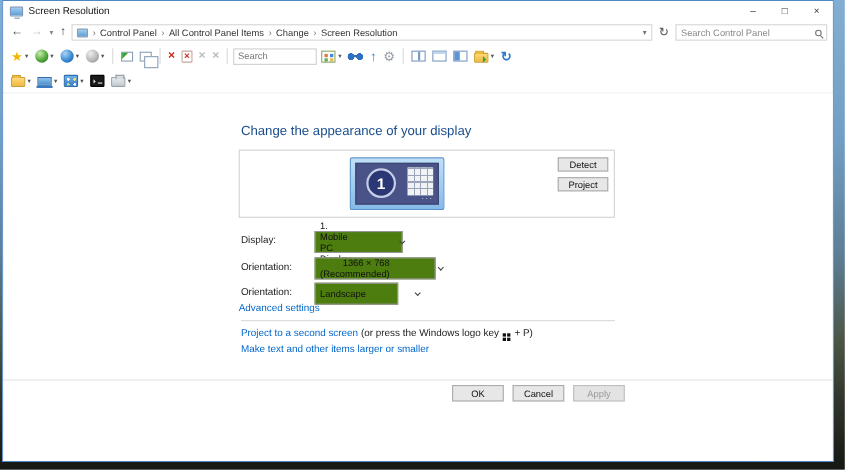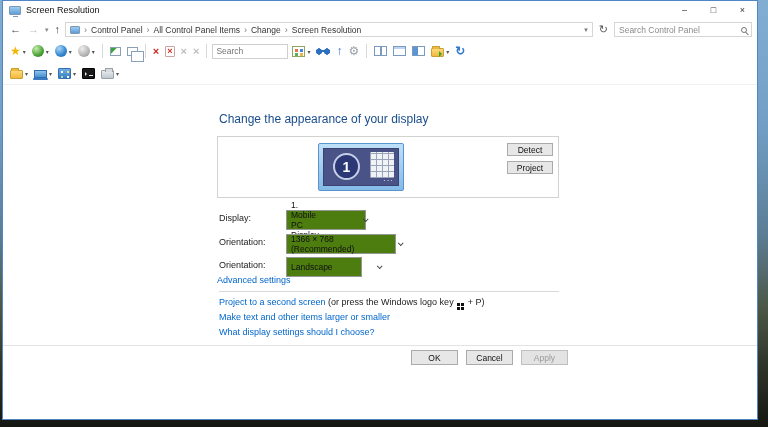--- a/index.html
+++ b/index.html
@@ -282,21 +282,21 @@
       <div class="btn identify-btn">Project</div>
     </div>
 
     <span class="flabel" style="top:128px;">Display:</span>
     <div class="combo" style="left:283px; top:125px; width:80px;">
       <span>1. Mobile PC Display</span>
       <span class="chev"></span>
     </div>
 
     <span class="flabel" style="top:152px;">Orientation:</span>
-    <div class="combo" style="left:283px; top:149px; width:110px;">
+    <div class="combo" style="left:283px; top:149px; width:110px;text-align:right;">
       <span>1366 × 768 (Recommended)</span>
       <span class="chev"></span>
     </div>
 
     <span class="flabel" style="top:175px;">Orientation:</span>
     <div class="combo" style="left:283px; top:172px; width:76px;">
       <span>Landscape</span>
       <span class="chev"></span>
     </div>
 
@@ -312,22 +312,19 @@
           <i></i>
           <i></i>
           <i></i>
           <i></i>
         </span>
       <span class="plain">+ P)</span>
     </div>
     <div class="link-row" style="top:227px;">
       <span class="link">Make text and other items larger or smaller</span>
     </div>
-    <div class="link-row" style="top:242px;">
-      <span class="link">What display settings should I choose?</span>
-    </div>
 
     <div class="footer-sep"></div>
     <div class="btn ok-btn">OK</div>
     <div class="btn cancel-btn">Cancel</div>
     <div class="btn apply-btn">Apply</div>
   </div>
 </div>
 
 </body></html>

